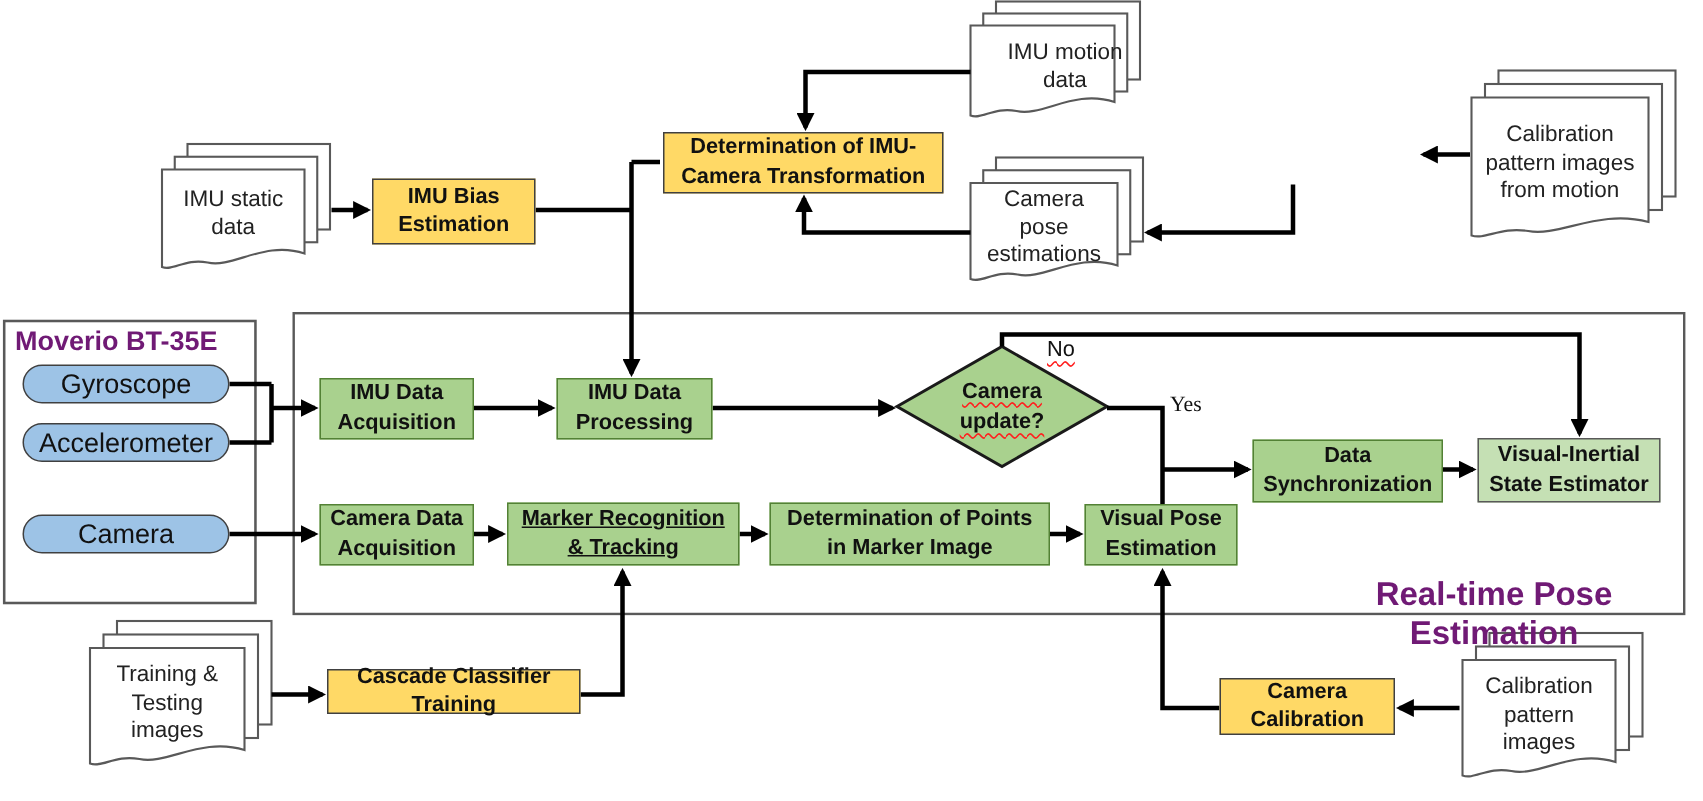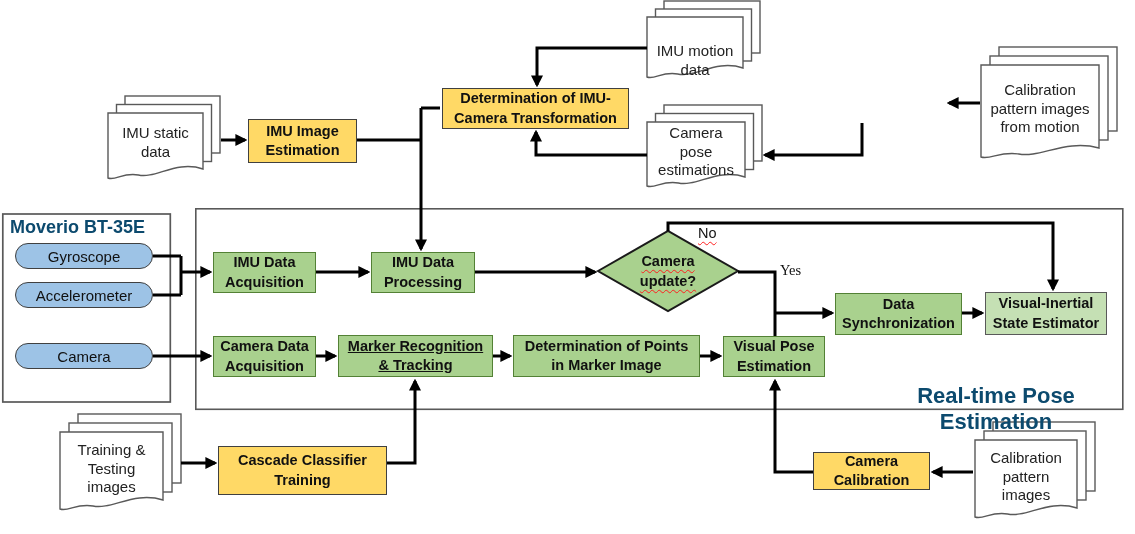--- a/index.html
+++ b/index.html
@@ -7,22 +7,22 @@
           font-family:"Liberation Sans",sans-serif;overflow:hidden;}
   .layer{position:absolute;left:0;top:0;}
   .node{position:absolute;display:flex;align-items:center;justify-content:center;
         text-align:center;font-weight:bold;font-size:14.5px;line-height:1.32;
         white-space:pre-line;color:#111;box-sizing:border-box;}
   .yellow{background:#FFD966;border:1.6px solid #404040;}
   .green{background:#A9D18E;border:1.7px solid #538135;}
   .lightgreen{background:#C5E0B4;border:1.5px solid #595959;}
   .pill{position:absolute;display:flex;align-items:center;justify-content:center;
         background:#9DC3E6;border:1.6px solid #404040;border-radius:14px;
-        font-size:15px;color:#111;box-sizing:border-box;}
-  .frame-label{position:absolute;font-weight:bold;color:#0c4a6e;}
+        font-size:18px;color:#111;box-sizing:border-box;}
+  .frame-label{position:absolute;font-weight:bold;color:#701a75;}
   .doc-text{position:absolute;display:flex;align-items:center;justify-content:center;
         text-align:center;font-size:15px;line-height:1.25;white-space:pre-line;color:#222;}
   .flow-label{position:absolute;font-size:14.5px;color:#111;}
   .diamond-text{position:absolute;display:flex;align-items:center;justify-content:center;
         text-align:center;font-weight:bold;font-size:14.5px;line-height:1.4;
         white-space:pre-line;color:#111;}
   .squiggle{text-decoration-line:underline;text-decoration-style:wavy;
         text-decoration-color:#FF1F1F;text-decoration-thickness:1px;text-underline-offset:3px;}
 </style>
 </head>
@@ -98,25 +98,25 @@
     </g>
   </svg>
 
   <div class="frame-label" style="left:10px;top:217px;font-size:18px;">Moverio BT-35E</div>
   <div class="frame-label" style="left:880px;top:383px;width:232px;text-align:center;font-size:22px;">Real-time Pose Estimation</div>
 
   <div class="pill" style="left:15px;top:243px;width:138px;height:26px;">Gyroscope</div>
   <div class="pill" style="left:15px;top:282px;width:138px;height:26px;">Accelerometer</div>
   <div class="pill" style="left:15px;top:343px;width:138px;height:26px;">Camera</div>
 
-  <div class="node yellow" style="left:248px;top:119px;width:109px;height:44px;">IMU Image
+  <div class="node yellow" style="left:248px;top:119px;width:109px;height:44px;">IMU Bias
 Estimation</div>
   <div class="node yellow" style="left:442px;top:88px;width:187px;height:41px;">Determination of IMU-
 Camera Transformation</div>
-  <div class="node yellow" style="left:218px;top:446px;width:169px;height:49px;">Cascade Classifier
+  <div class="node yellow" style="left:218px;top:446px;width:169px;height:30px;">Cascade Classifier
 Training</div>
   <div class="node yellow" style="left:813px;top:452px;width:117px;height:38px;">Camera
 Calibration</div>
 
   <div class="node green" style="left:213px;top:252px;width:103px;height:41px;">IMU Data
 Acquisition</div>
   <div class="node green" style="left:371px;top:252px;width:104px;height:41px;">IMU Data
 Processing</div>
   <div class="node green" style="left:835px;top:293px;width:127px;height:42px;">Data
 Synchronization</div>
@@ -136,21 +136,21 @@
 update?</span>
   </div>
 
   <div class="flow-label" style="left:698px;top:225px;">
     <span class="squiggle">No</span>
   </div>
   <div class="flow-label" style="left:780px;top:262px;font-family:Liberation Serif, serif;">Yes</div>
 
   <div class="doc-text" style="left:108px;top:115px;width:95px;height:56px;">IMU static
 data</div>
-  <div class="doc-text" style="left:647px;top:35px;width:96px;height:52px;">IMU motion
+  <div class="doc-text" style="left:647px;top:19px;width:96px;height:52px;padding-left:15px;">IMU motion
 data</div>
   <div class="doc-text" style="left:647px;top:124px;width:98px;height:56px;">Camera
 pose
 estimations</div>
   <div class="doc-text" style="left:981px;top:67px;width:118px;height:84px;">Calibration
 pattern images
 from motion</div>
   <div class="doc-text" style="left:60px;top:434px;width:103px;height:70px;">Training &amp;
 Testing
 images</div>

